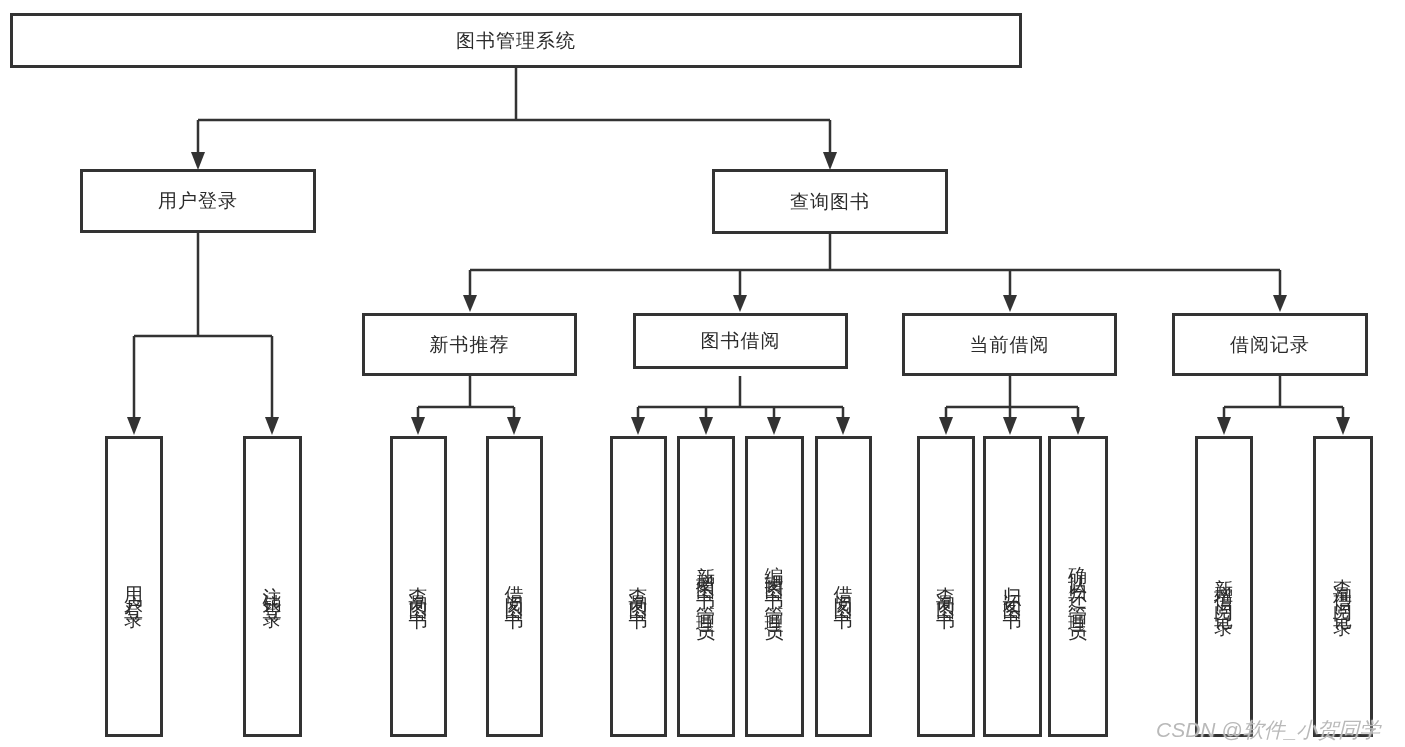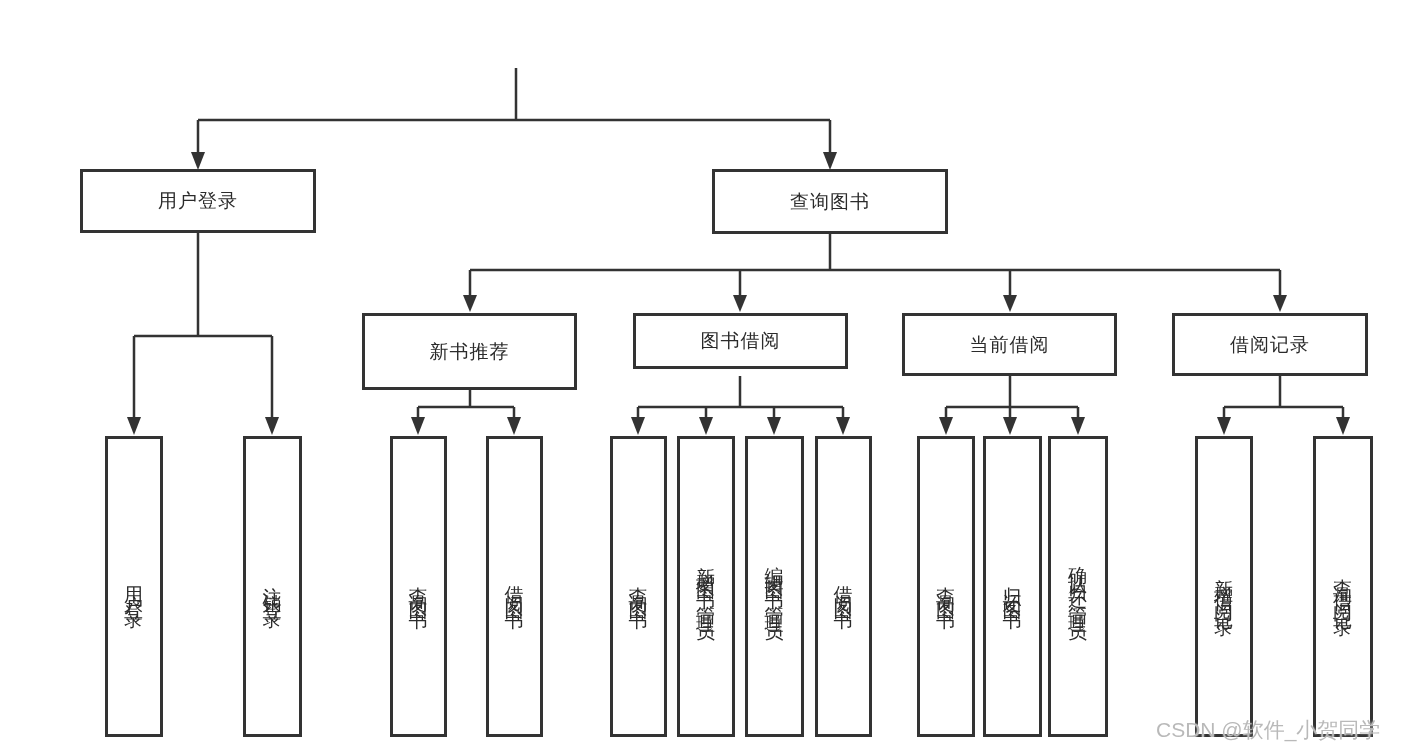--- a/index.html
+++ b/index.html
@@ -47,20 +47,21 @@
   }
   .watermark {
     position: absolute;
     left: 1156px;
     top: 716px;
     z-index: 5;
     font-size: 21px;
     color: #b9b9b9;
     text-shadow: 0 0 2px #ffffff;
     white-space: nowrap;
+    font-style: italic;
   }
 </style>
 </head>
 <body>
 
 <div class="canvas">
 
   <svg class="connectors" width="1405" height="747" viewBox="0 0 1405 747">
     <g stroke="#333333" stroke-width="2.5" fill="none">
 
@@ -101,29 +102,32 @@
 
       <polygon points="939,417 953,417 946,435"></polygon>
       <polygon points="1003,417 1017,417 1010,435"></polygon>
       <polygon points="1071,417 1085,417 1078,435"></polygon>
 
       <polygon points="1217,417 1231,417 1224,435"></polygon>
       <polygon points="1336,417 1350,417 1343,435"></polygon>
     </g>
   </svg>
 
+  <div class="node h" style="left:10px; top:13px; width:1012px; height:55px;">
+    <span class="lbl">图书管理系统</span>
+  </div>
 
   <div class="node h" style="left:80px; top:169px; width:236px; height:64px;">
     <span class="lbl">用户登录</span>
   </div>
   <div class="node h" style="left:712px; top:169px; width:236px; height:65px;">
     <span class="lbl">查询图书</span>
   </div>
 
-  <div class="node h" style="left:362px; top:313px; width:215px; height:77px;">
+  <div class="node h" style="left:362px; top:313px; width:215px; height:63px;">
     <span class="lbl">新书推荐</span>
   </div>
   <div class="node h" style="left:633px; top:313px; width:215px; height:56px;">
     <span class="lbl">图书借阅</span>
   </div>
   <div class="node h" style="left:902px; top:313px; width:215px; height:63px;">
     <span class="lbl">当前借阅</span>
   </div>
   <div class="node h" style="left:1172px; top:313px; width:196px; height:63px;">
     <span class="lbl">借阅记录</span>

